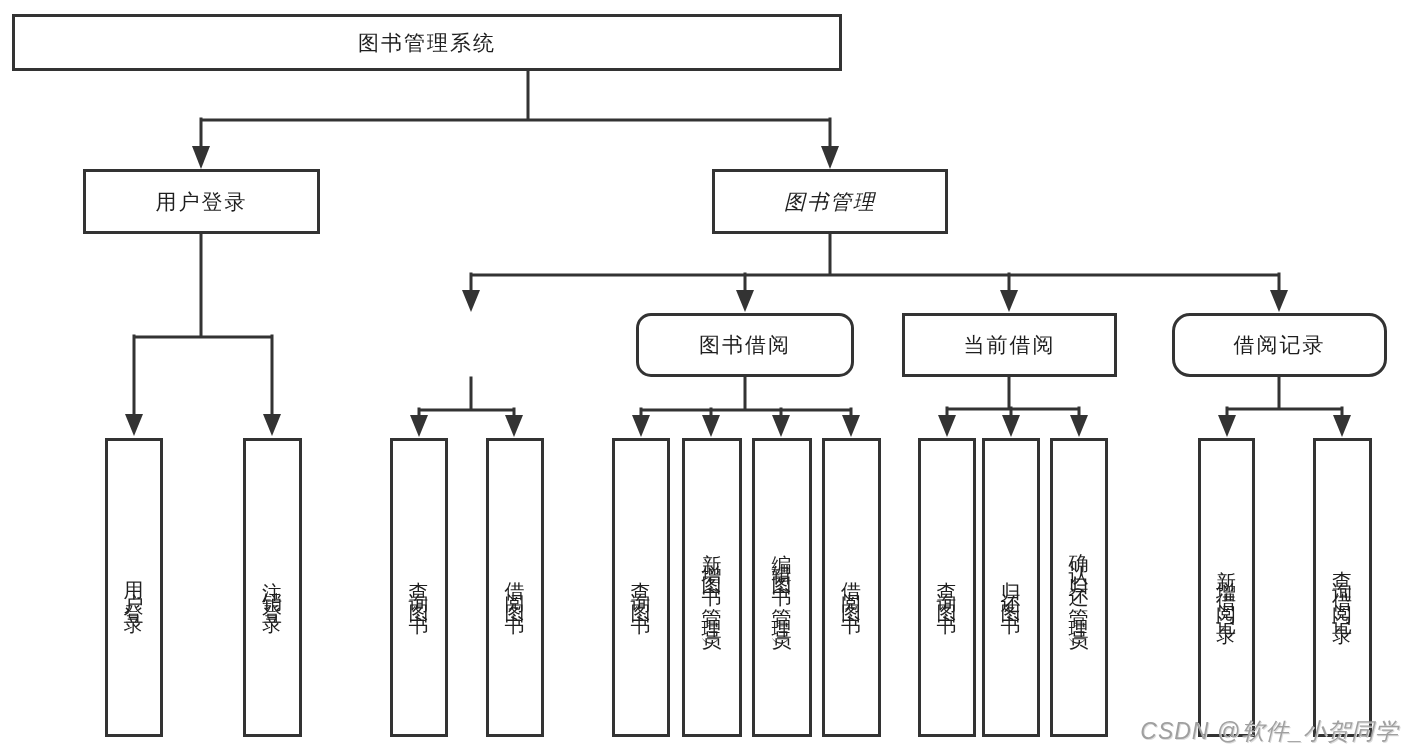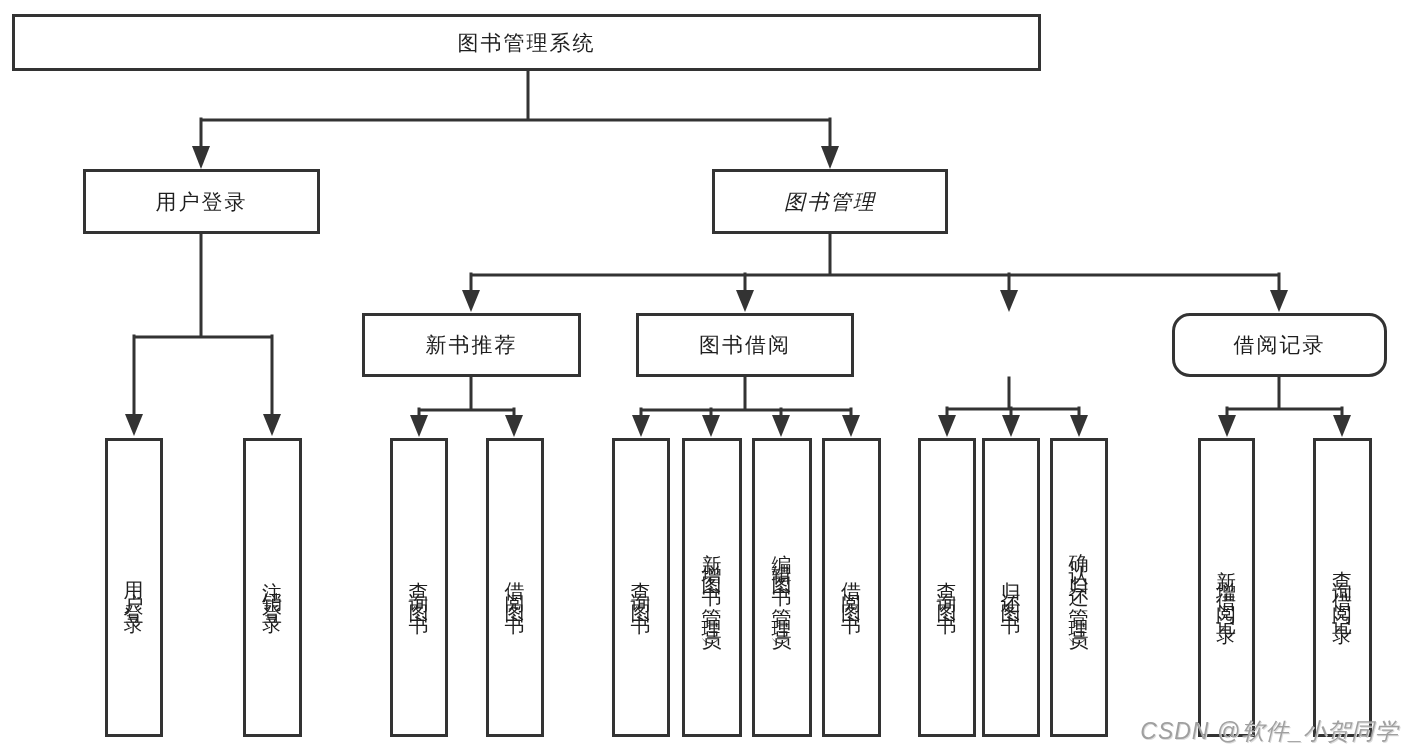--- a/index.html
+++ b/index.html
@@ -101,27 +101,27 @@
 
       <polygon points="938,415 956,415 947,437"></polygon>
       <polygon points="1002,415 1020,415 1011,437"></polygon>
       <polygon points="1070,415 1088,415 1079,437"></polygon>
 
       <polygon points="1218,415 1236,415 1227,437"></polygon>
       <polygon points="1333,415 1351,415 1342,437"></polygon>
     </g>
   </svg>
 
-  <div class="node h" style="left:12px; top:14px; width:1029px; height:57px;">图书管理系统</div>
+  <div class="node h" style="left:12px; top:14px; width:830px; height:57px;">图书管理系统</div>
 
   <div class="node h" style="left:83px; top:169px; width:237px; height:65px;">用户登录</div>
   <div class="node h" style="left:712px; top:169px; width:236px; height:65px;font-style:italic;">图书管理</div>
 
-  <div class="node h" style="left:362px; top:313px; width:219px; height:64px;">新书推荐</div>
-  <div class="node h" style="left:636px; top:313px; width:218px; height:64px;">图书借阅</div>
+  <div class="node h" style="left:636px; top:313px; width:218px; height:64px;border-radius:15px;">图书借阅</div>
+  <div class="node h" style="left:902px; top:313px; width:215px; height:64px;">当前借阅</div>
   <div class="node h" style="left:1172px; top:313px; width:215px; height:64px;border-radius:18px;">借阅记录</div>
 
   <div class="node v" style="left:105px; top:438px; width:58px; height:299px;">用户登录</div>
   <div class="node v" style="left:243px; top:438px; width:59px; height:299px;">注销登录</div>
 
   <div class="node v" style="left:390px; top:438px; width:58px; height:299px;">查询图书</div>
   <div class="node v" style="left:486px; top:438px; width:58px; height:299px;">借阅图书</div>
 
   <div class="node v" style="left:612px; top:438px; width:58px; height:299px;">查询图书</div>
   <div class="node v" style="left:682px; top:438px; width:60px; height:299px;">新增图书（管理员）</div>

